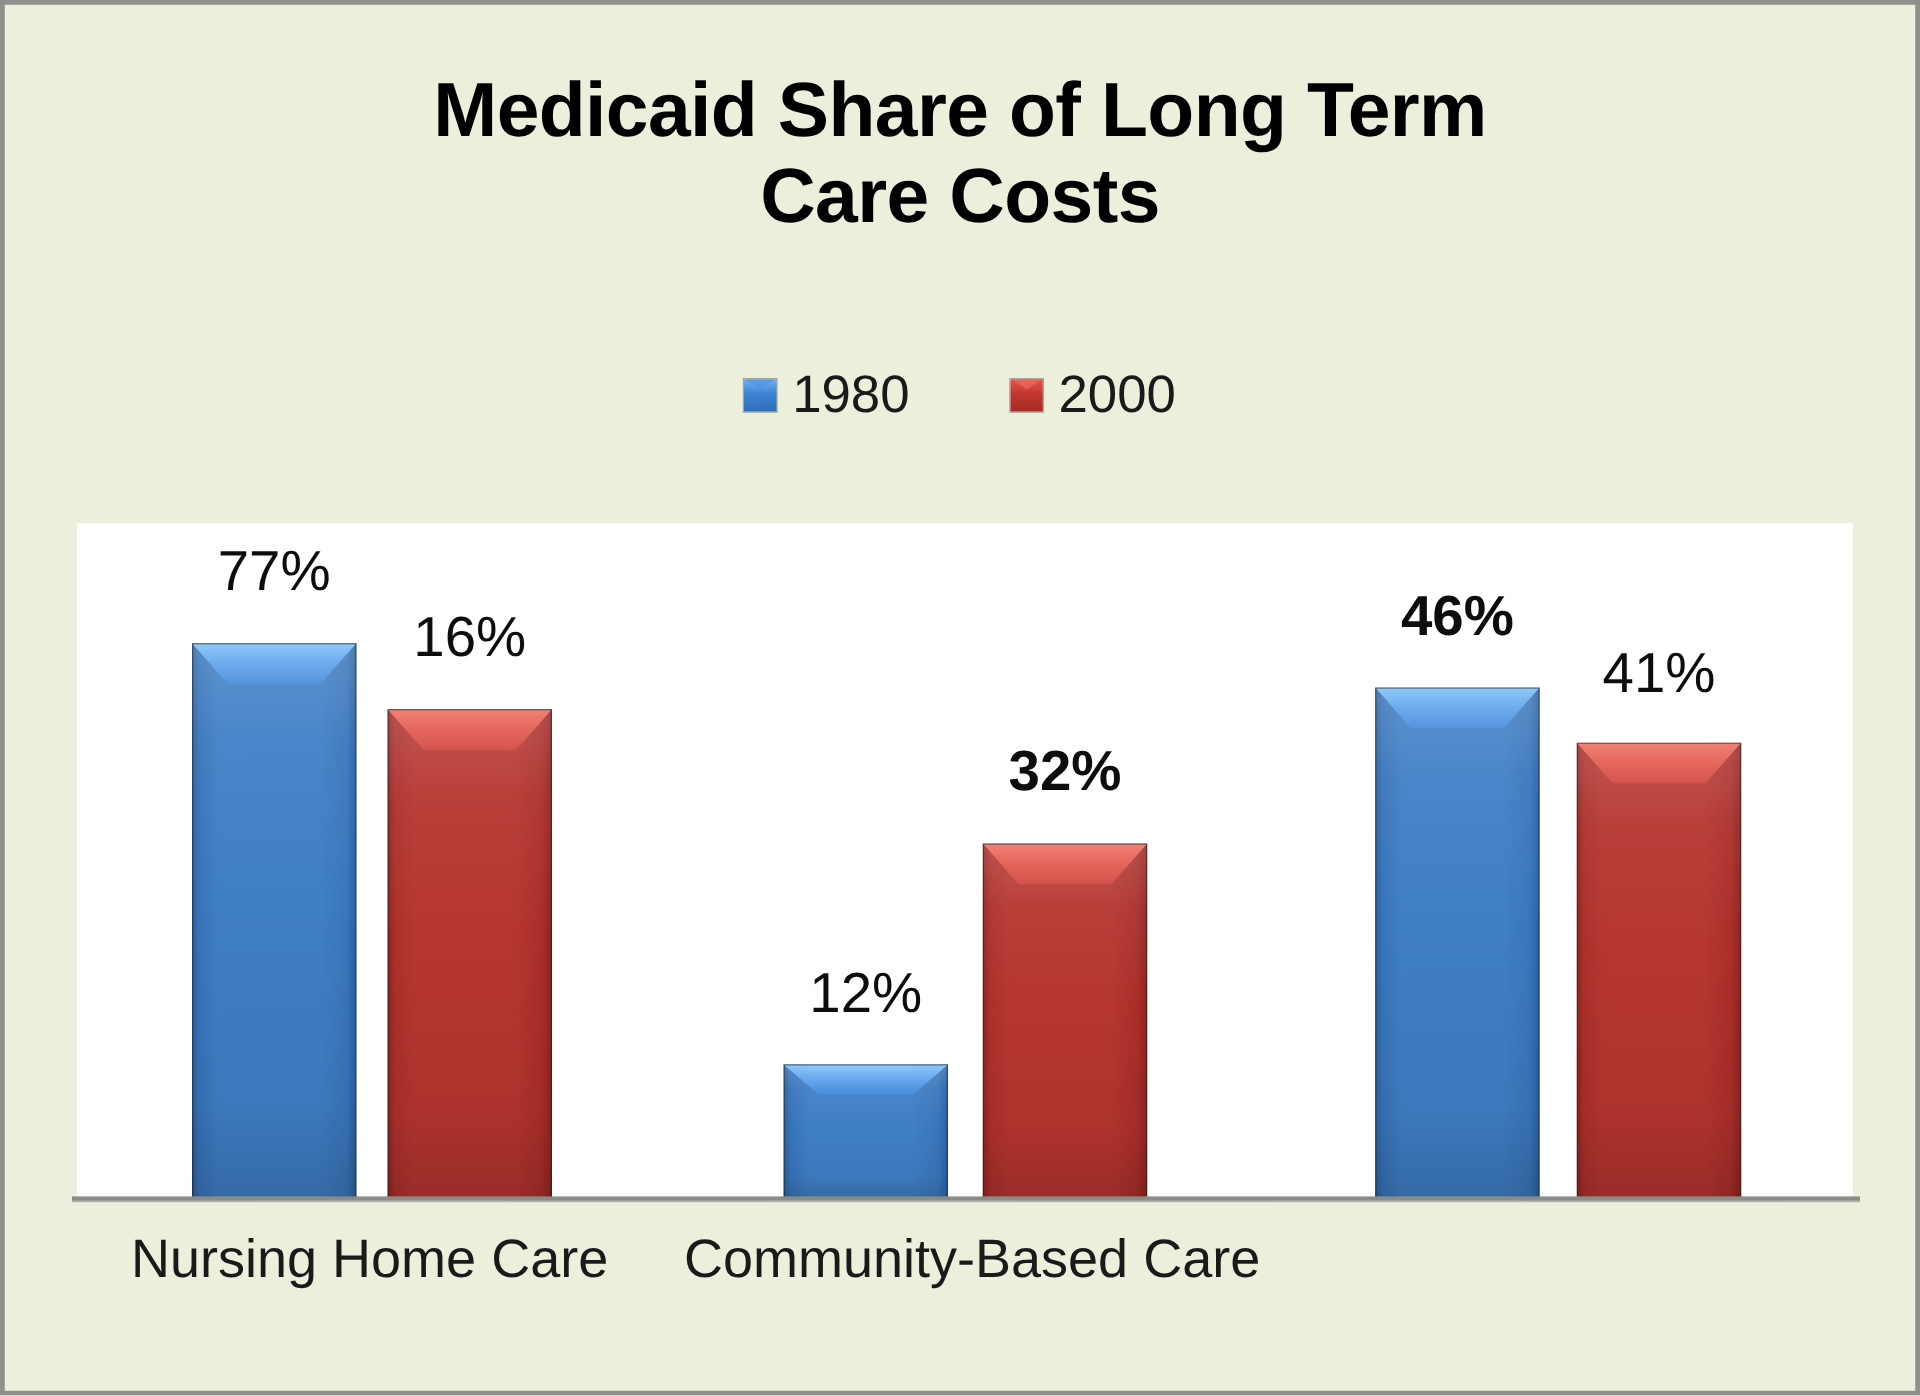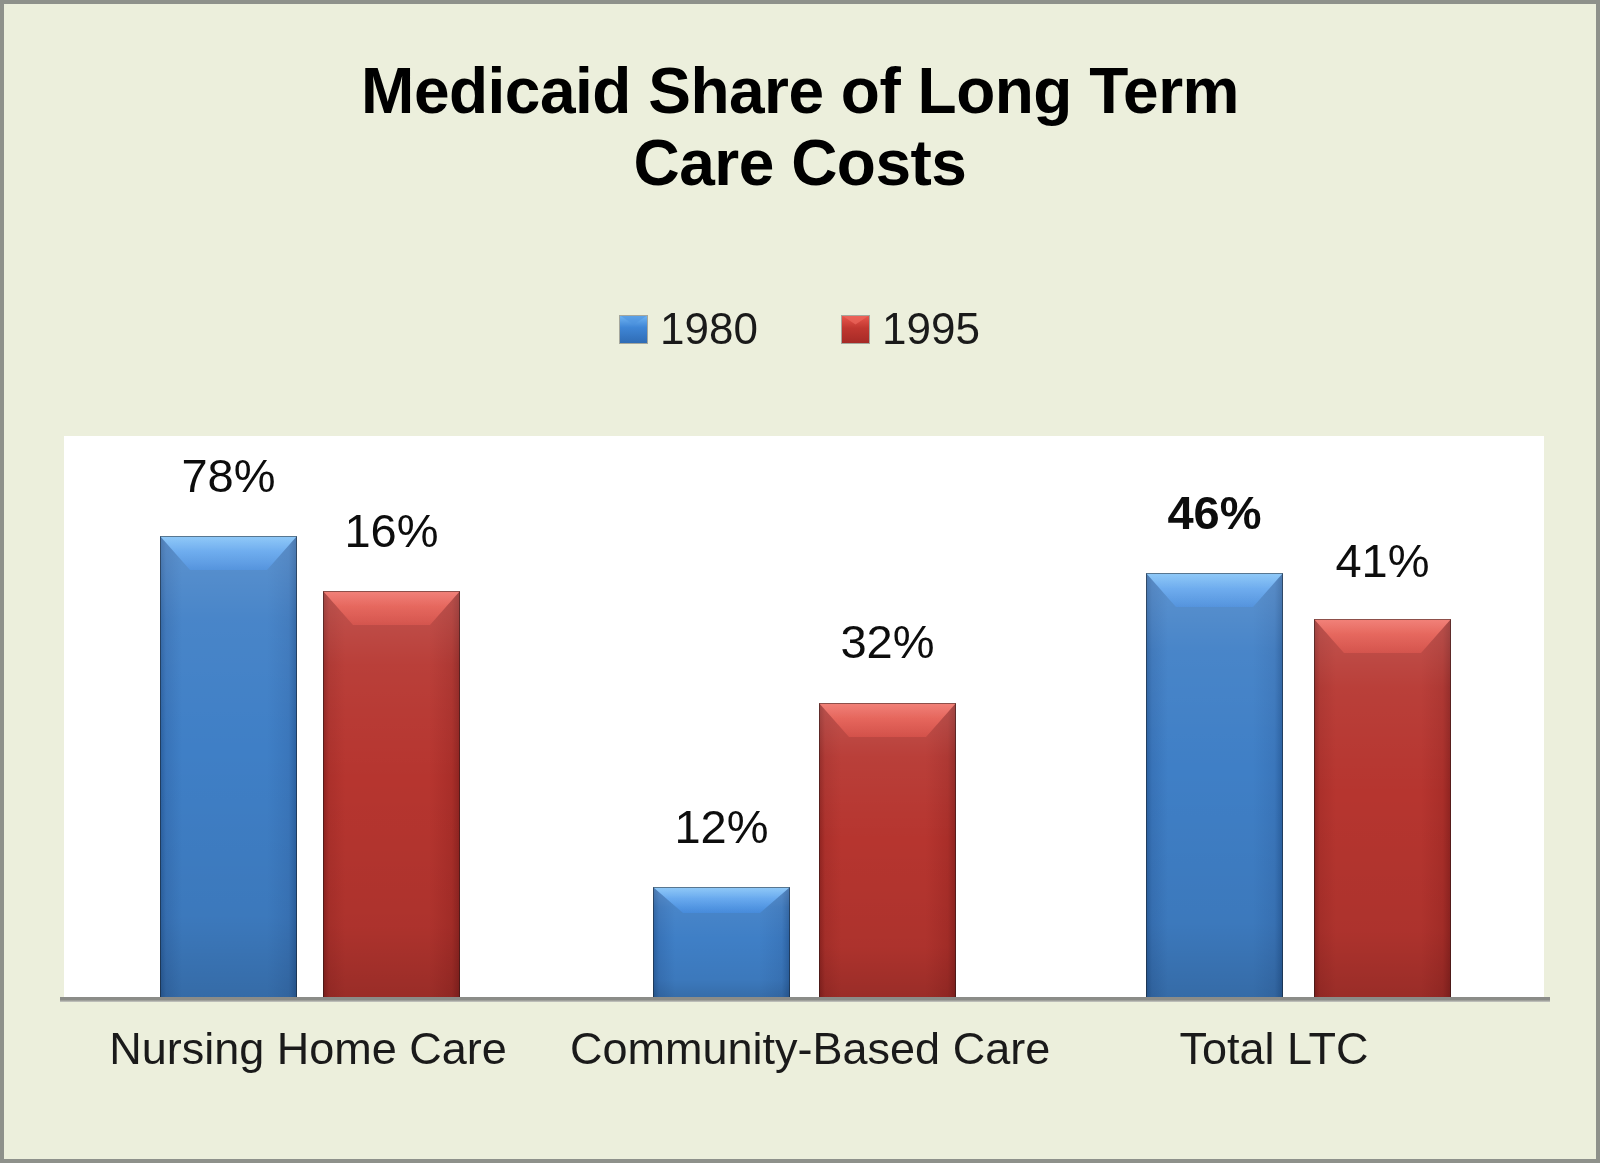--- a/index.html
+++ b/index.html
@@ -173,21 +173,21 @@
   <div id="chart-title">Medicaid Share of Long Term
 Care Costs</div>
 
   <div id="legend">
     <div class="legend-item">
       <span class="legend-swatch blue"></span>
       <span class="legend-label">1980</span>
     </div>
     <div class="legend-item">
       <span class="legend-swatch red"></span>
-      <span class="legend-label">1995</span>
+      <span class="legend-label">2000</span>
     </div>
   </div>
 
   <div id="plot">
 
     <div class="bar blue" style="left:96px;width:137px;height:464px;">
       <div class="shadow"></div>
       <div class="face">
         <div class="bevel-top"></div>
         <div class="sheen"></div>
@@ -233,24 +233,23 @@
       <div class="face">
         <div class="bevel-top"></div>
         <div class="sheen"></div>
       </div>
       <div class="outline"></div>
     </div>
   </div>
 
   <div id="axis-line"></div>
 
-  <div class="data-label" style="left:156px;width:137px;top:448px;">78%</div>
+  <div class="data-label" style="left:156px;width:137px;top:448px;">77%</div>
   <div class="data-label" style="left:319px;width:137px;top:503px;">16%</div>
   <div class="data-label" style="left:649px;width:137px;top:799px;">12%</div>
-  <div class="data-label" style="left:815px;width:137px;top:614px;">32%</div>
+  <div class="data-label" style="left:815px;width:137px;top:614px;font-weight:bold;">32%</div>
   <div class="data-label" style="left:1142px;width:137px;top:485px;font-weight:bold;">46%</div>
   <div class="data-label" style="left:1310px;width:137px;top:533px;">41%</div>
 
   <div class="cat-label" style="left:84px;width:440px;">Nursing Home Care</div>
   <div class="cat-label" style="left:566px;width:460px;">Community-Based Care</div>
-  <div class="cat-label" style="left:1050px;width:440px;">Total LTC</div>
 
 </div>
 
 </body></html>

